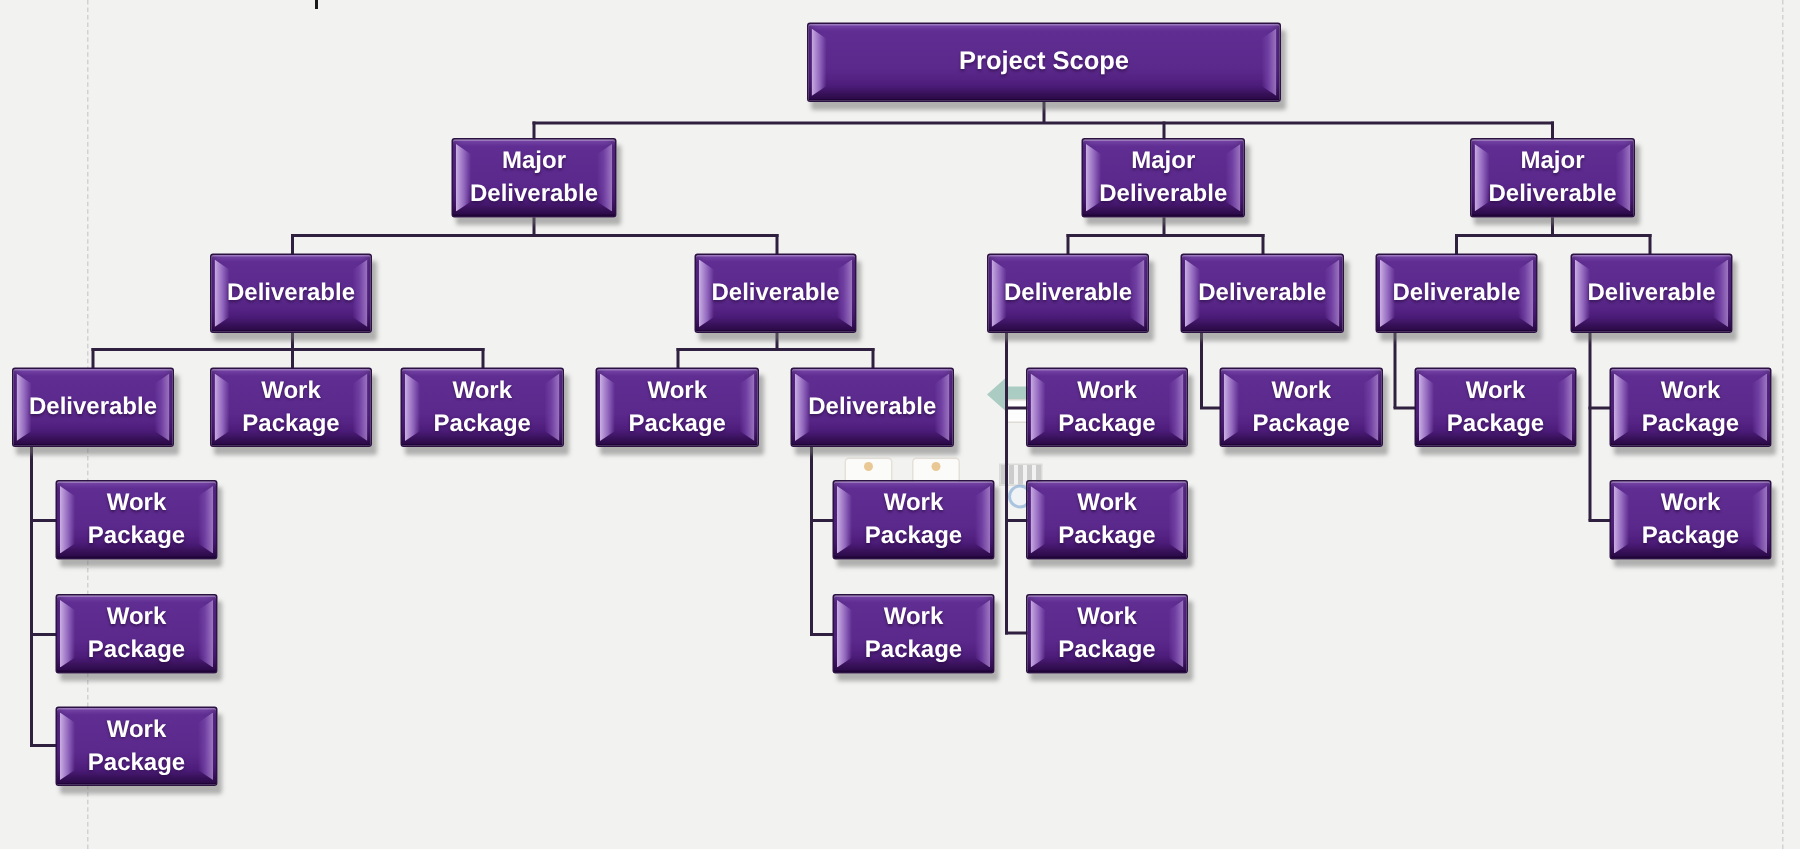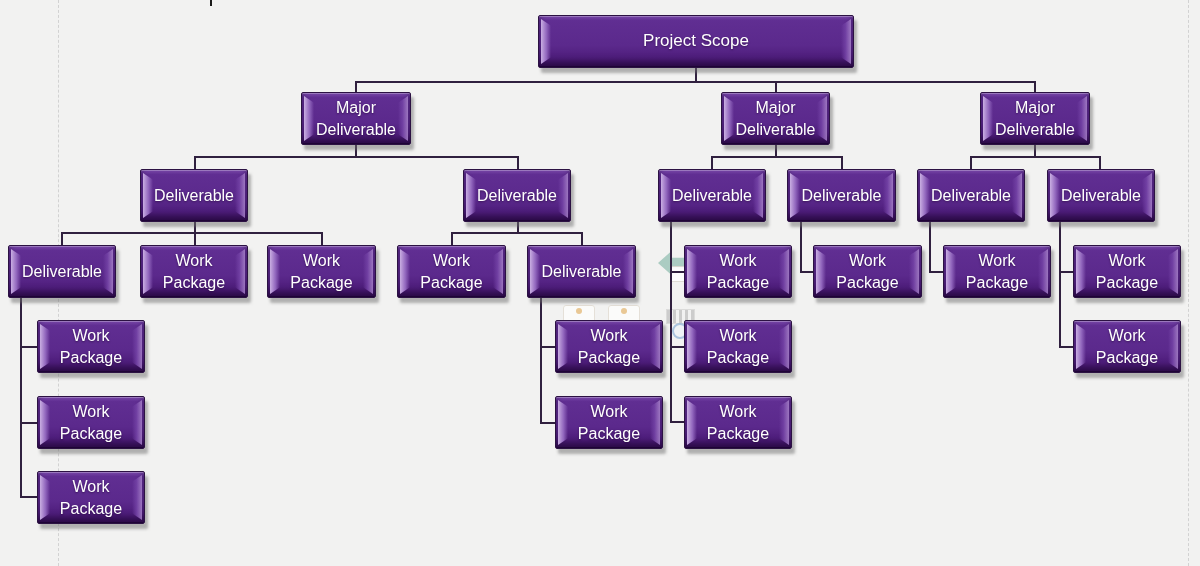--- a/index.html
+++ b/index.html
@@ -35,21 +35,21 @@
     background:linear-gradient(90deg,#c9aee2 0%,#9166bd 55%,rgba(145,102,189,0) 100%);
     clip-path:polygon(0 0,100% 15%,100% 85%,0 100%);
   }
   .node::after{
     content:"";position:absolute;right:2px;top:3px;bottom:3px;width:10px;
     background:linear-gradient(270deg,#a984cb 0%,#7443a6 55%,rgba(116,67,166,0) 100%);
     clip-path:polygon(100% 0,0 15%,0 85%,100% 100%);
     opacity:.85;
   }
   .node.lvl1{font-size:17px;}
-  .node-label{position:relative;z-index:2;}
+  .node-label{position:relative;z-index:2;font-weight:bold;}
   
   .ghost{position:absolute;}
   .ghost.picture-placeholder{background:#fdfdfc;border:1px solid #e4dfd6;border-radius:3px;opacity:.9;}
   .ghost.picture-placeholder::after{
     content:"";position:absolute;left:50%;top:2px;margin-left:-3px;
     width:6px;height:6px;border-radius:50%;background:#e9c48c;
   }
   .ghost.smartart-arrow{
     background:#93bfb2;opacity:.75;
     clip-path:polygon(100% 28%,45% 28%,45% 0,0 50%,45% 100%,45% 72%,100% 72%);

